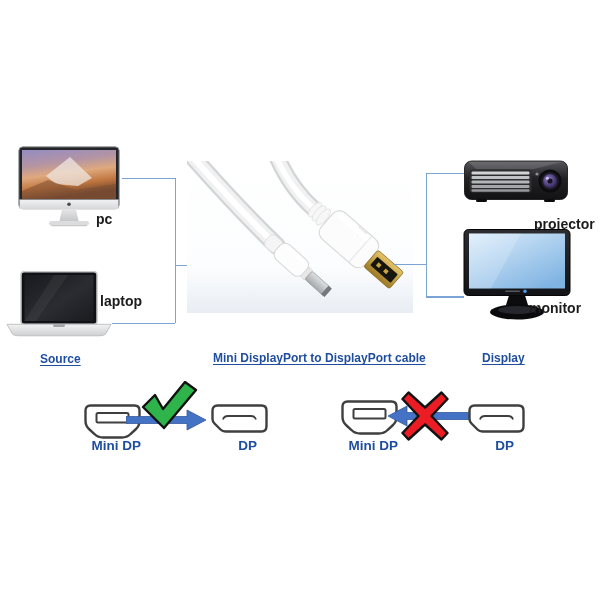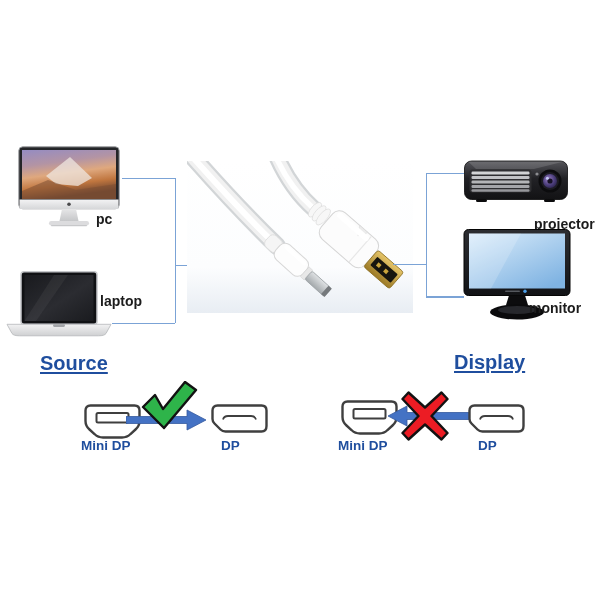--- a/index.html
+++ b/index.html
@@ -1,24 +1,24 @@
 <!DOCTYPE html>
 <html style="--background: #ffffff; --heading-blue: #1f4e9e; --label-dark: #1c1c1c; --bracket-blue: #7ba3d6; --arrow-blue: #4472c4; --check-green: #2eb44a; --cross-red: #ec1c24; --connector-outline: #3f3f3f;"><head>
 <meta charset="utf-8">
 <style>
   html,body{margin:0;padding:0;background:#fff;}
   #stage{position:relative;width:600px;height:600px;background:var(--background,#fff);
          font-family:"Liberation Sans",sans-serif;overflow:hidden;}
   .abs{position:absolute;}
   .line{position:absolute;background:var(--bracket-blue,#7ba3d6);}
   .dev-label{position:absolute;font-size:14px;font-weight:600;color:var(--label-dark,#1c1c1c);white-space:nowrap;}
-  .heading{position:absolute;font-size:20px;font-weight:bold;color:var(--heading-blue,#1f4e9e);
+  .heading{position:absolute;font-size:12px;font-weight:bold;color:var(--heading-blue,#1f4e9e);
            text-decoration:underline;text-underline-offset:2px;white-space:nowrap;}
   .conn-label{position:absolute;font-size:13.5px;font-weight:bold;color:var(--heading-blue,#1f4e9e);
-              text-align:left;white-space:nowrap;}
+              text-align:right;white-space:nowrap;}
   svg{display:block;}
 </style>
 </head>
 <body>
 
 <svg width="0" height="0" style="position:absolute" aria-hidden="true">
   <defs>
     <symbol id="sym-minidp" viewBox="0 0 57 35">
       <path d="M6.5,1.5 H50.5 Q55.5,1.5 55.5,6.5 V17 Q55.5,22 51.5,25.5 L46.5,30 Q43,33.5 38,33.5 H19 Q14,33.5 10.5,30 L5.5,25.5 Q1.5,22 1.5,17 V6.5 Q1.5,1.5 6.5,1.5 Z" fill="#ffffff" stroke="var(--connector-outline,#3f3f3f)" stroke-width="2.4"></path>
       <rect x="12.5" y="9" width="32" height="9.5" rx="1.5" fill="none" stroke="var(--connector-outline,#3f3f3f)" stroke-width="2"></rect>
@@ -190,21 +190,22 @@
     <polygon points="6,4.5 58,4.5 28,59.5 6,59.5" fill="#ffffff" opacity="0.18"></polygon>
     <rect x="42" y="61.5" width="15" height="1.6" rx="0.8" fill="#55585e"></rect>
     <circle cx="62" cy="62.3" r="1.7" fill="#4b9fe8"></circle>
     <path d="M46,66.5 h16 l3,9.5 h-22 z" fill="#0c0c0e"></path>
     <ellipse cx="54" cy="83" rx="27" ry="7.5" fill="#0a0a0c"></ellipse>
     <ellipse cx="54" cy="81" rx="19" ry="4" fill="#26272c"></ellipse>
   </svg>
   <div class="dev-label" style="left:529px;top:300px">monitor</div>
 
   <div class="heading" style="left:40px;top:352px">Source</div>
-  <div class="heading" style="left:454px;top:351px">Display</div>
+  <div class="heading" style="left:213px;top:351px">Mini DisplayPort to DisplayPort cable</div>
+  <div class="heading" style="left:482px;top:351px">Display</div>
 
   <svg class="abs" style="left:84px;top:404px" width="57" height="35">
       <use href="#sym-minidp"></use>
     </svg>
   <svg class="abs" style="left:126px;top:408px" width="84" height="24" viewBox="0 0 84 24">
     <path d="M0,8.5 H61 V2 L80,12 L61,22 V15.5 H0 Z" style="fill:var(--arrow-blue,#4472c4)" stroke="#35599e" stroke-width="0.8"></path>
   </svg>
   <svg class="abs" style="left:141px;top:381px" width="60" height="52" viewBox="0 0 60 52">
     <path d="M2,26 L14,14 L22,28 L44,1 L55,9 L23,47 Z" style="fill:var(--check-green,#2eb44a)" stroke="#121212" stroke-width="2.4" stroke-linejoin="round"></path>
   </svg>

